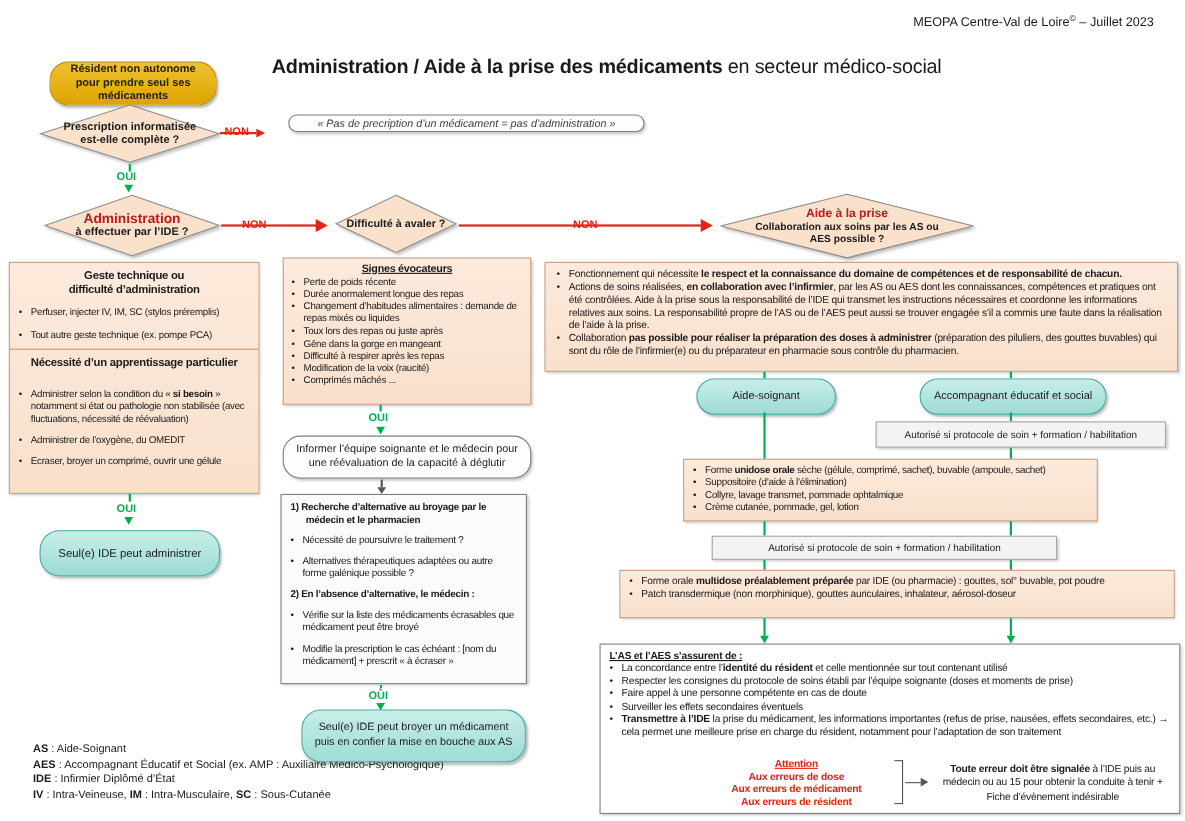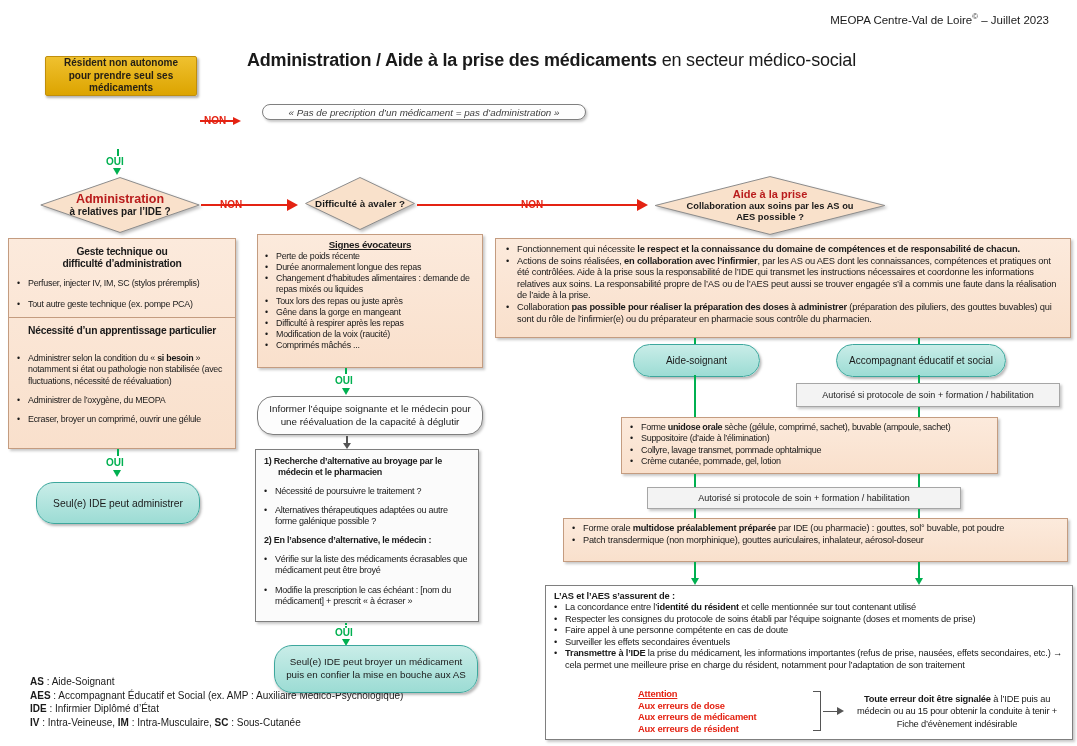--- a/index.html
+++ b/index.html
@@ -16,21 +16,21 @@
   .title .t-b{font-weight:700;}
 
   
   .box{border:1px solid #C9A284;box-shadow:1.5px 2px 2.5px rgba(0,0,0,.22);box-sizing:border-box;}
   .salmon{background:linear-gradient(180deg,#FCEADC,#F9E0CC);border-color:#C49C80;}
   .grayb{background:#F3F3F3;border-color:#A6A6A6;}
   .whiteb{background:#FDFDFD;border-color:#7F7F7F;}
   .pill{border-radius:17px;display:flex;align-items:center;justify-content:center;text-align:center;}
   .teal{background:linear-gradient(180deg,#C9EDE8,#9CDCD4);border:1px solid #3DA79D;border-radius:18px;
         box-shadow:1.5px 2px 2.5px rgba(0,0,0,.28);display:flex;align-items:center;justify-content:center;text-align:center;}
-  .start{background:linear-gradient(180deg,#EFC12F,#DCA400);border:1.5px solid #C08E0B;border-radius:2px;
+  .start{background:linear-gradient(180deg,#EFC12F,#DCA400);border:1.5px solid #C08E0B;border-radius:17px;
         box-shadow:1.5px 2px 2.5px rgba(0,0,0,.3);display:flex;align-items:center;justify-content:center;text-align:center;
         font-weight:700;font-size:10px;color:#262015;line-height:1.25;padding:2px 8px;box-sizing:border-box;}
 
   
   .diamond{box-sizing:border-box;}
   .diamond svg{position:absolute;inset:0;width:100%;height:100%;overflow:visible;filter:drop-shadow(2px 2px 1.5px rgba(0,0,0,.25));}
   .diamond polygon{fill:#F9E1CB;stroke:#8C8C8C;stroke-width:1;vector-effect:non-scaling-stroke;}
   .dtext{position:absolute;inset:0;display:flex;flex-direction:column;align-items:center;justify-content:center;
          text-align:center;font-weight:700;line-height:1.15;}
   .red-t{color:#b91c1c;}
@@ -56,59 +56,68 @@
   .gap10 .li + .li{margin-top:10px;}
 
   .sec-title{font-weight:700;text-align:center;white-space:pre-line;line-height:1.2;}
   .divider{border-top:1px solid #C49C80;margin:7px -8px;}
 
   .quote{font-style:italic;color:#3d3d3d;font-size:9.8px;}
   .legend{font-size:10px;line-height:13.5px;}
 
   
   .att-row{position:absolute;left:92px;right:6px;bottom:4px;display:flex;align-items:center;}
-  .att-left{width:172px;text-align:left;color:#E42313;font-weight:700;font-size:9.4px;line-height:11.8px;}
+  .att-left{width:172px;text-align:center;color:#E42313;font-weight:700;font-size:9.4px;line-height:11.8px;}
   .att-title{text-decoration:underline;}
   .att-bracket{width:7px;height:38px;border:1.5px solid #555;border-left:none;margin-left:3px;flex:none;}
   .att-arrow{display:flex;align-items:center;flex:none;margin-left:2px;}
   .att-arrow .ln{width:14px;height:1.5px;background:#555;}
   .att-arrow .hd{width:0;height:0;border-top:4px solid transparent;border-bottom:4px solid transparent;border-left:7px solid #555;}
   .att-signal{flex:1;text-align:center;font-size:9.3px;line-height:12.2px;padding-left:4px;}
 </style>
 </head>
 <body>
 
 <div class="page">
 
   <div class="abs credit" style="top:12px;right:28px;"><span class="seg-n">MEOPA Centre-Val de Loire</span><span class="seg-s">©</span><span class="seg-n"> – Juillet 2023</span></div>
 
   <div class="abs title" style="left:247px;top:50px;">
     <span class="t-b">Administration / Aide à la prise des médicaments</span><span> en secteur médico-social</span>
   </div>
 
   <div class="abs start" style="left:45px;top:56px;width:152px;height:40px;">Résident non autonome pour prendre seul ses médicaments</div>
 
+  <div class="abs diamond" style="left:36px;top:95px;width:164px;height:53px;">
+    <svg viewBox="0 0 100 50" preserveAspectRatio="none">
+        <polygon points="50,0.5 99.5,25 50,49.5 0.5,25"></polygon>
+      </svg>
+    <div class="dtext" style="font-size:10px;">
+      <div>Prescription informatisée</div>
+      <div>est-elle complète ?</div>
+    </div>
+  </div>
 
   <div class="abs hline" style="left:200px;top:120px;width:33px;"></div>
   <div class="abs lbl-non" style="left:204px;top:116px;">NON</div>
   <div class="abs ah-right" style="left:233px;top:117px;"></div>
 
   <div class="abs pill whiteb box quote" style="left:262px;top:104px;width:324px;height:16px;border-radius:17px;text-align:right;">« Pas de precription d’un médicament = pas d’administration »</div>
 
   <div class="abs vline" style="left:117px;top:149px;height:7px;"></div>
   <div class="abs lbl-oui" style="left:106px;top:157px;">OUI</div>
   <div class="abs ah-down" style="left:113px;top:168px;"></div>
 
   <div class="abs diamond" style="left:40px;top:177px;width:160px;height:56px;">
     <svg viewBox="0 0 100 50" preserveAspectRatio="none">
         <polygon points="50,0.5 99.5,25 50,49.5 0.5,25"></polygon>
       </svg>
     <div class="dtext">
       <div class="red-t" style="font-size:12.5px;">Administration</div>
-      <div style="font-size:10px;">à relatives par l’IDE ?</div>
+      <div style="font-size:10px;">à effectuer par l’IDE ?</div>
     </div>
   </div>
 
   <div class="abs hline" style="left:201px;top:204px;width:89px;"></div>
   <div class="abs lbl-non" style="left:220px;top:200px;">NON</div>
   <div class="abs ah-right-big" style="left:287px;top:199px;"></div>
 
   <div class="abs diamond" style="left:305px;top:177px;width:110px;height:53px;">
     <svg viewBox="0 0 100 50" preserveAspectRatio="none">
         <polygon points="50,0.5 99.5,25 50,49.5 0.5,25"></polygon>
@@ -148,21 +157,21 @@
       </div>
     <div class="divider"></div>
     <div class="sec-title" style="font-size:10.3px;margin-bottom:16px;">Nécessité d’un apprentissage particulier</div>
     <div class="list gap8">
         <div class="li">
           <span class="dot">•</span>
           <span class="txt"><span class="seg-n">Administrer selon la condition du « </span><span class="seg-b">si besoin</span><span class="seg-n"> » notamment si état ou pathologie non stabilisée (avec fluctuations, nécessité de réévaluation)</span></span>
         </div>
         <div class="li">
           <span class="dot">•</span>
-          <span class="txt"><span class="seg-n">Administrer de l’oxygène, du MEOPA</span></span>
+          <span class="txt"><span class="seg-n">Administrer de l’oxygène, du OMEDIT</span></span>
         </div>
         <div class="li">
           <span class="dot">•</span>
           <span class="txt"><span class="seg-n">Ecraser, broyer un comprimé, ouvrir une gélule</span></span>
         </div>
       </div>
   </div>
 
   <div class="abs vline" style="left:117px;top:449px;height:7px;"></div>
   <div class="abs lbl-oui" style="left:106px;top:458px;">OUI</div>
@@ -323,21 +332,21 @@
         </div>
       </div>
   </div>
 
   <div class="abs vline" style="left:694px;top:562px;height:16px;"></div>
   <div class="abs ah-down" style="left:691px;top:578px;"></div>
   <div class="abs vline" style="left:918px;top:562px;height:16px;"></div>
   <div class="abs ah-down" style="left:915px;top:578px;"></div>
 
   <div class="abs box whiteb" style="left:545px;top:585px;width:528px;height:155px;padding:5px 8px;font-size:9.3px;letter-spacing:-0.2px;background:#FFFFFF;">
-    <div style="font-weight:700;margin-bottom:1px;">L’AS et l’AES s’assurent de :</div>
+    <div style="font-weight:700;text-decoration:underline;margin-bottom:1px;">L’AS et l’AES s’assurent de :</div>
     <div class="list" style="line-height:1.28;">
         <div class="li">
           <span class="dot">•</span>
           <span class="txt"><span class="seg-n">La concordance entre l’</span><span class="seg-b">identité du résident</span><span class="seg-n"> et celle mentionnée sur tout contenant utilisé</span></span>
         </div>
         <div class="li">
           <span class="dot">•</span>
           <span class="txt"><span class="seg-n">Respecter les consignes du protocole de soins établi par l’équipe soignante (doses et moments de prise)</span></span>
         </div>
         <div class="li">

